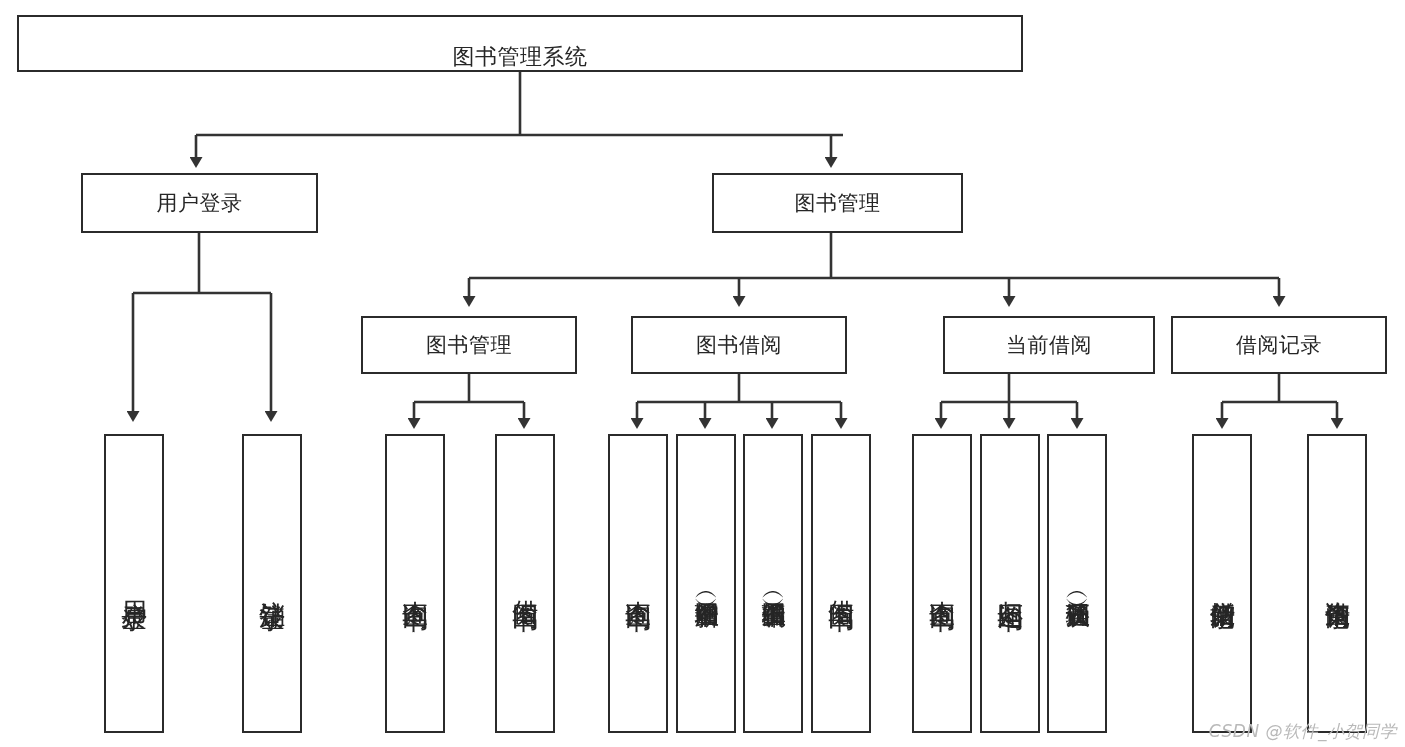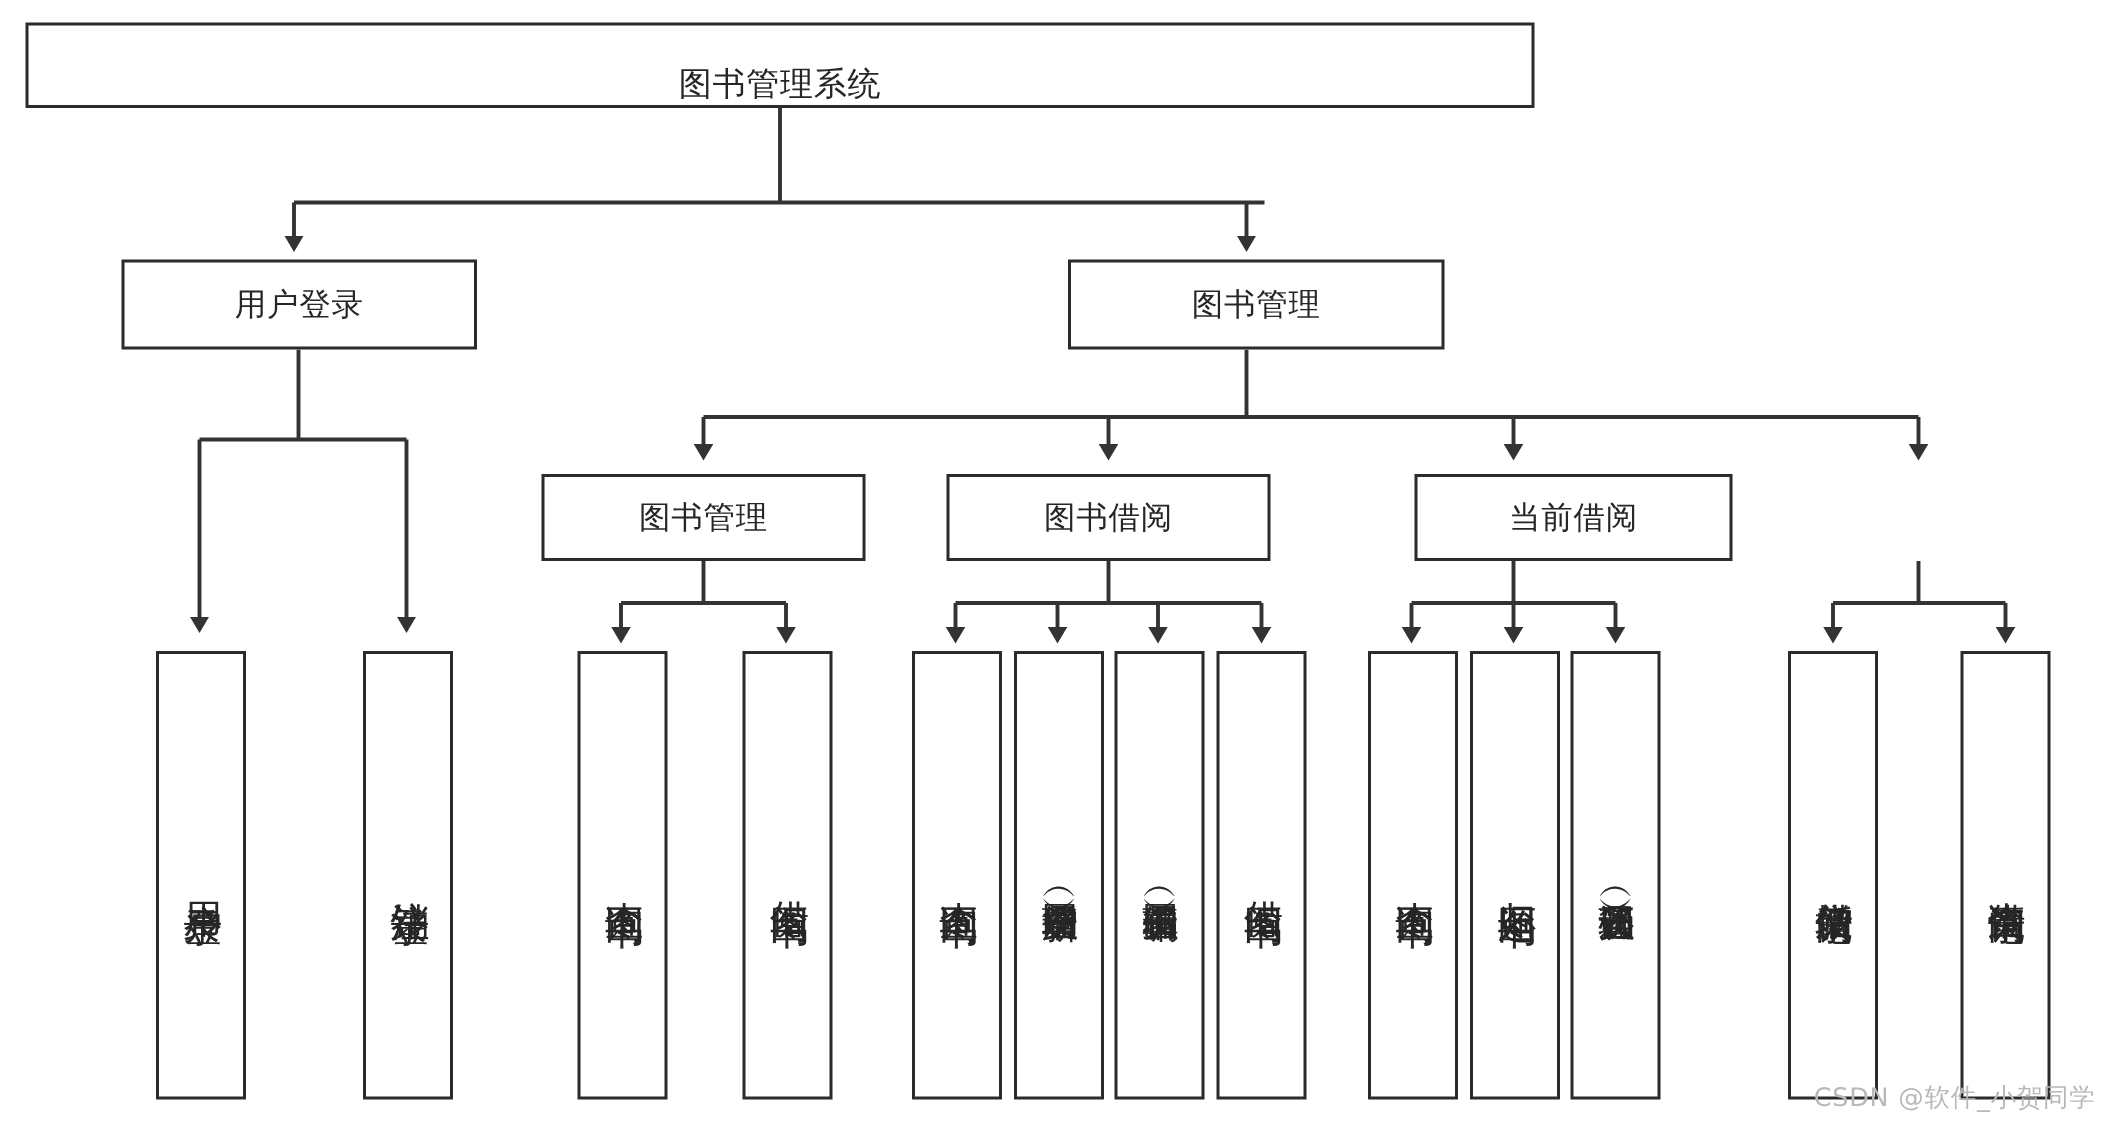--- a/index.html
+++ b/index.html
@@ -74,20 +74,21 @@
   }
   #watermark {
     position: absolute;
     right: 8px;
     bottom: 4px;
     font-size: 17px;
     color: #b9b9b9;
     white-space: nowrap;
     letter-spacing: 0.5px;
     font-family: "DejaVu Sans", "Liberation Sans", sans-serif;
+    font-style: italic;
   }
 </style>
 </head>
 <body>
 
 <div id="diagram-root">
 
   <svg id="edge-layer" viewBox="0 0 1405 747" width="1405" height="747">
     <defs>
       <marker id="arrow" markerWidth="11" markerHeight="13" refX="1" refY="6.5" orient="auto" markerUnits="userSpaceOnUse">
@@ -155,20 +156,23 @@
   </div>
 
   <div class="node horiz" style="left:631px; top:316px; width:216px; height:58px;justify-content:center;">
     <span class="label">图书借阅</span>
   </div>
 
   <div class="node horiz" style="left:943px; top:316px; width:212px; height:58px;">
     <span class="label">当前借阅</span>
   </div>
 
+  <div class="node horiz" style="left:1171px; top:316px; width:216px; height:58px;">
+    <span class="label">借阅记录</span>
+  </div>
 
   <div class="node vert" style="left:104px; top:434px; width:60px; height:299px;">
     <span class="label">用户登录</span>
   </div>
 
   <div class="node vert" style="left:242px; top:434px; width:60px; height:299px;">
     <span class="label">注销登录</span>
   </div>
 
   <div class="node vert" style="left:385px; top:434px; width:60px; height:299px;">

